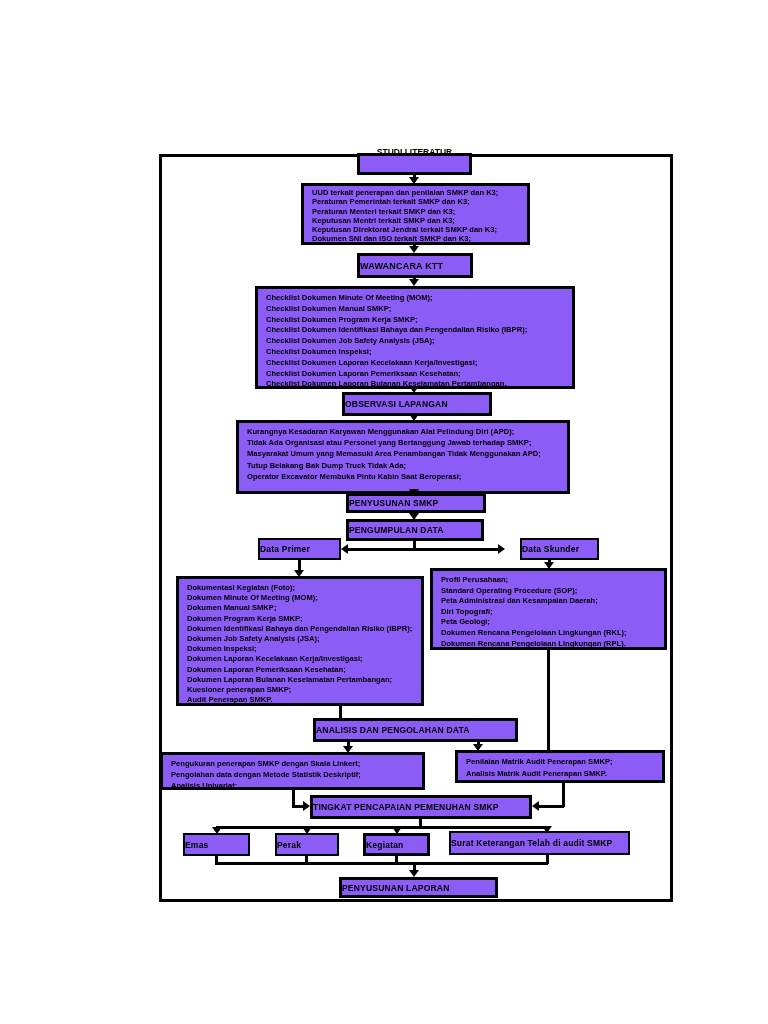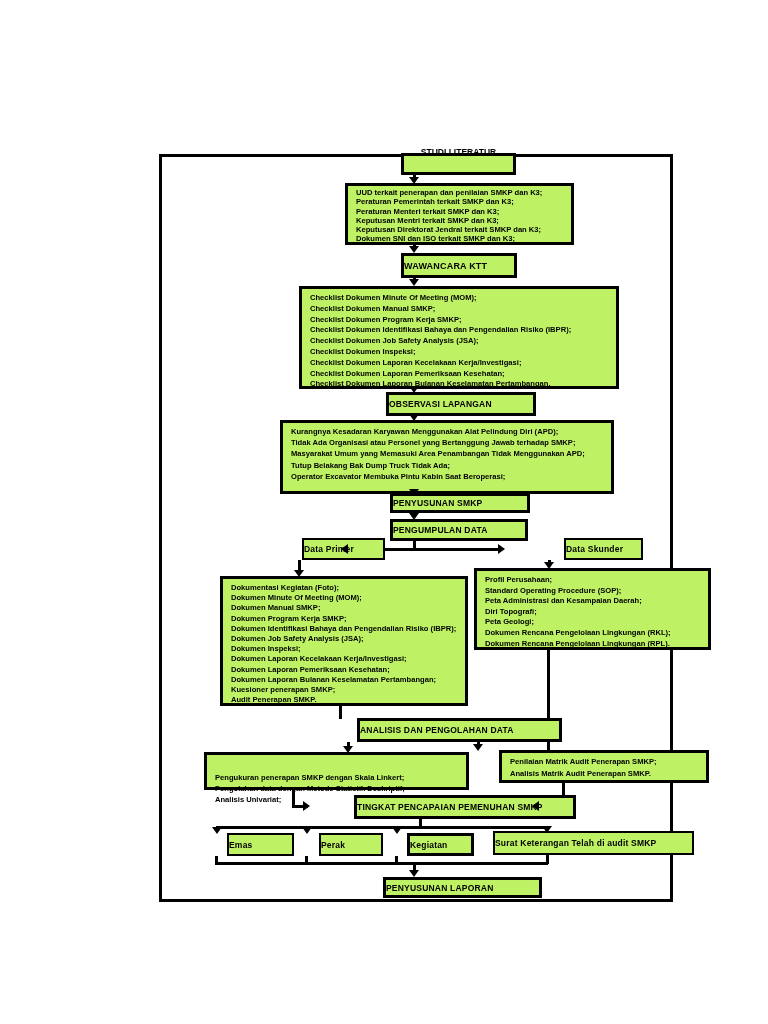--- a/index.html
+++ b/index.html
@@ -1,19 +1,19 @@
 <!DOCTYPE html>
 <html><head>
 <meta charset="utf-8">
 <style>
   html,body{margin:0;padding:0;background:#ffffff;}
   .page{position:relative;width:768px;height:1024px;background:#ffffff;overflow:hidden;
         font-family:"Liberation Sans",sans-serif;color:#000;}
   .frame{position:absolute;border:3px solid #000;background:transparent;}
-  .box{position:absolute;background:#bef264;border:2.5px solid #000;box-sizing:border-box;z-index:2;margin-left:44px;}
+  .box{position:absolute;background:#8b5cf6;border:2.5px solid #000;box-sizing:border-box;z-index:2;}
   .tbox{display:flex;align-items:center;justify-content:flex-start;font-weight:bold;
         font-size:8.5px;letter-spacing:.2px;text-align:center;}
   .lbox{font-weight:bold;font-size:7.6px;line-height:10.4px;padding:3px 8px;box-sizing:border-box;}
   .lbox .line{white-space:nowrap;}
   .vline{position:absolute;width:2.5px;background:#000;z-index:1;}
   .hline{position:absolute;height:2.5px;background:#000;z-index:1;}
   .ah{position:absolute;width:0;height:0;z-index:3;}
   .ah-down{border-left:5px solid transparent;border-right:5px solid transparent;border-top:7px solid #000;}
   .ah-left{border-top:5px solid transparent;border-bottom:5px solid transparent;border-right:7px solid #000;}
   .ah-right{border-top:5px solid transparent;border-bottom:5px solid transparent;border-left:7px solid #000;}
@@ -133,21 +133,21 @@
   <div class="vline" style="left:547px;top:650px;height:103px;"></div>
 
   <div class="box tbox" style="left:313px;top:718px;width:205px;height:24px;border-width:3px;">
     <span>ANALISIS DAN PENGOLAHAN DATA</span>
   </div>
   <div class="vline" style="left:347px;top:742px;height:8px;"></div>
   <div class="ah ah-down" style="left:343px;top:746px;"></div>
   <div class="vline" style="left:477px;top:742px;height:6px;"></div>
   <div class="ah ah-down" style="left:473px;top:744px;"></div>
 
-  <div class="box lbox" style="left:160px;top:752px;width:265px;height:38px;border-width:3px;line-height:11px;padding-top:17px;">
+  <div class="box lbox" style="left:160px;top:752px;width:265px;height:38px;border-width:3px;line-height:11px;padding-top:3px;">
       <div class="line">Pengukuran penerapan SMKP dengan Skala Linkert;</div>
       <div class="line">Pengolahan data dengan Metode Statistik Deskriptif;</div>
       <div class="line">Analisis Univariat;</div>
     </div>
   <div class="box lbox" style="left:455px;top:750px;width:210px;height:33px;border-width:3px;line-height:11.5px;padding-top:3px;">
       <div class="line">Penilaian Matrik Audit Penerapan SMKP;</div>
       <div class="line">Analisis Matrik Audit Penerapan SMKP.</div>
     </div>
 
   <div class="vline" style="left:292px;top:790px;height:17px;"></div>
@@ -170,21 +170,21 @@
 
   <div class="box tbox" style="left:183px;top:833px;width:67px;height:23px;">
     <span>Emas</span>
   </div>
   <div class="box tbox" style="left:275px;top:833px;width:64px;height:23px;">
     <span>Perak</span>
   </div>
   <div class="box tbox" style="left:363px;top:833px;width:67px;height:23px;border-width:3.5px;">
     <span>Kegiatan</span>
   </div>
-  <div class="box tbox" style="left:449px;top:831px;width:201px;height:24px;">
+  <div class="box tbox" style="left:449px;top:831px;width:181px;height:24px;">
     <span>Surat Keterangan Telah di audit SMKP</span>
   </div>
 
   <div class="vline" style="left:215px;top:856px;height:8px;"></div>
   <div class="vline" style="left:305px;top:856px;height:8px;"></div>
   <div class="vline" style="left:395px;top:856px;height:8px;"></div>
   <div class="vline" style="left:546px;top:855px;height:9px;"></div>
   <div class="hline" style="left:215px;top:862px;width:333px;"></div>
   <div class="vline" style="left:413px;top:862px;height:10px;"></div>
   <div class="ah ah-down" style="left:409px;top:870px;"></div>

